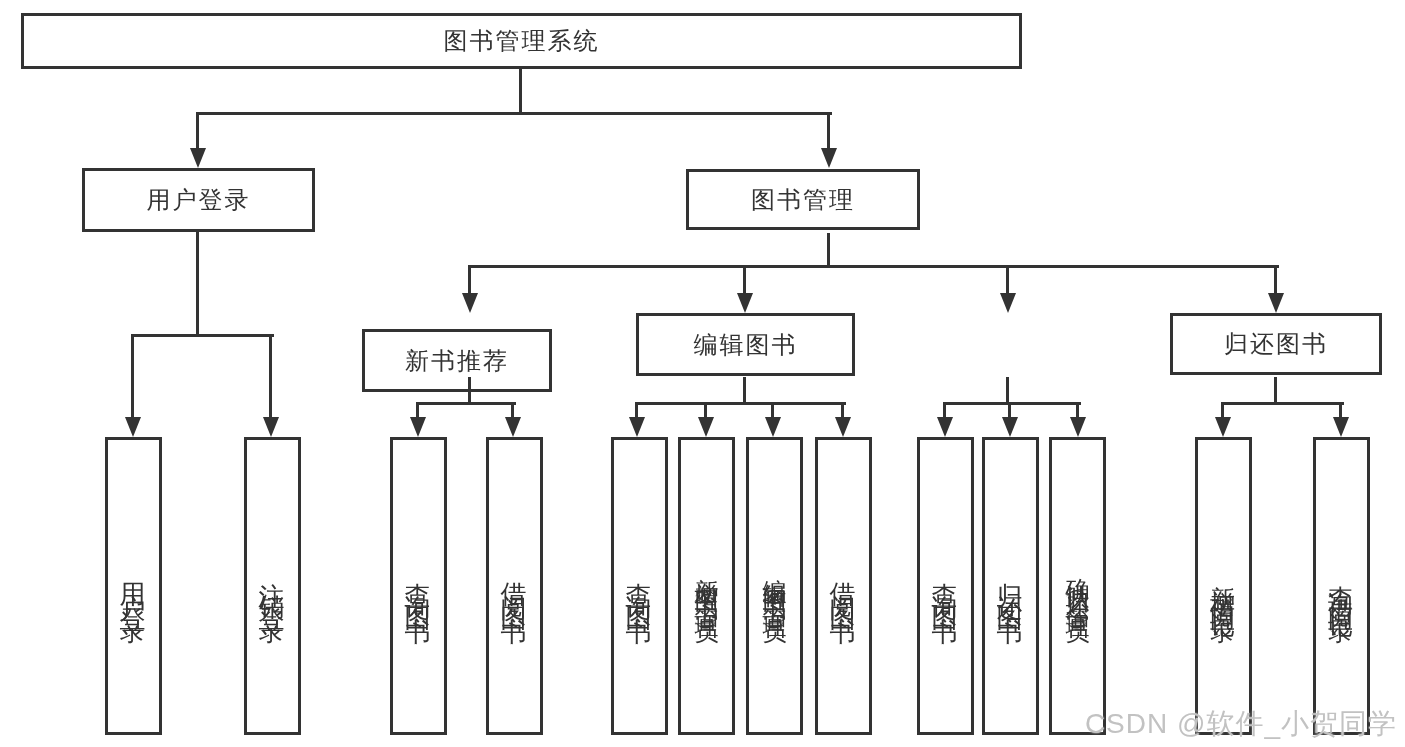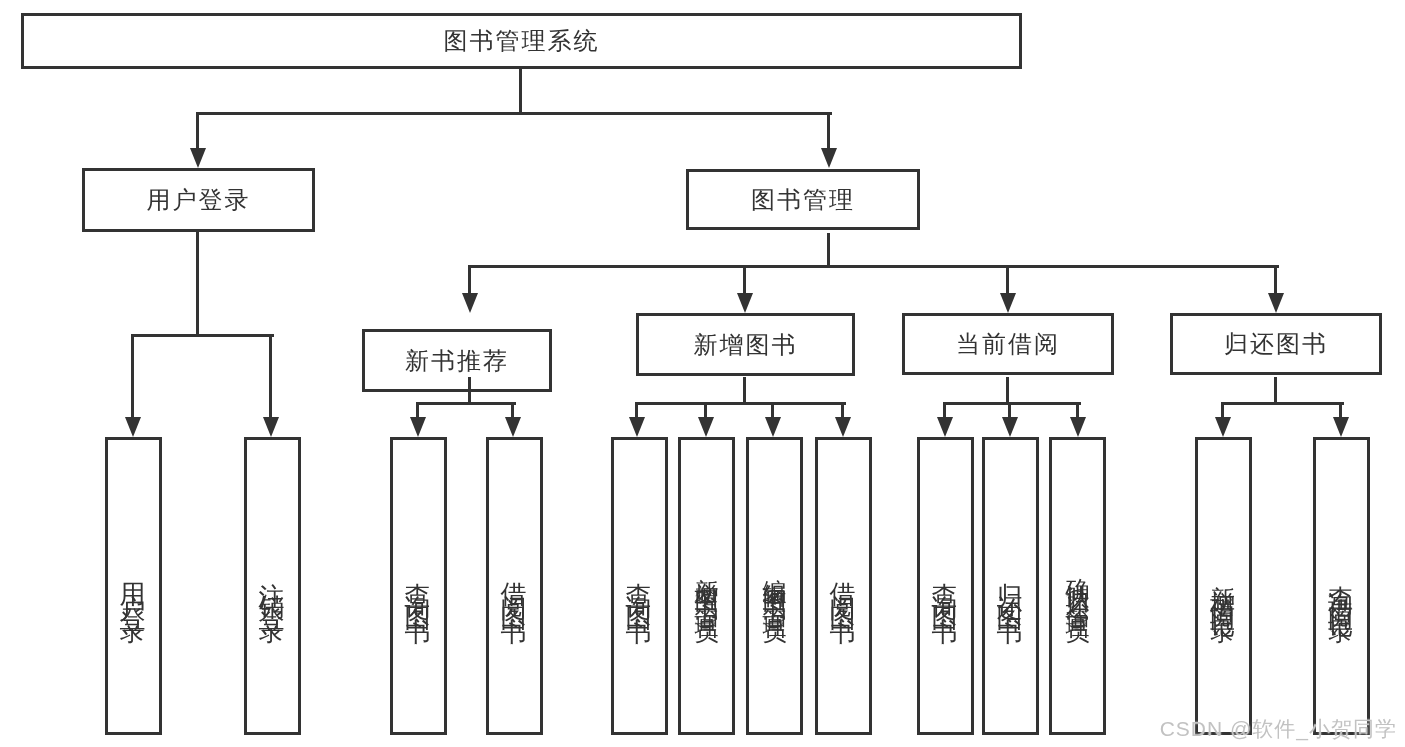--- a/index.html
+++ b/index.html
@@ -46,21 +46,21 @@
     position:absolute;
     width:0;height:0;
     border-left:8px solid transparent;
     border-right:8px solid transparent;
     border-top:20px solid #333333;
   }
   .watermark{
     position:absolute;
     right:8px;
     bottom:4px;
-    font-size:21px;
+    font-size:28px;
     letter-spacing:1px;
     color:#c2c2c2;
     text-shadow:0 0 2px #ffffff;
   }
 </style>
 </head>
 <body>
 
 <div id="canvas">
 
@@ -72,24 +72,21 @@
     <span class="h-label">用户登录</span>
   </div>
   <div class="box" style="left:680px;top:169px;width:234px;height:61px;margin-left:6px;">
     <span class="h-label">图书管理</span>
   </div>
 
   <div class="box" style="left:362px;top:329px;width:190px;height:63px;">
     <span class="h-label">新书推荐</span>
   </div>
   <div class="box" style="left:636px;top:313px;width:219px;height:63px;">
-    <span class="h-label">新增图书</span>
-  </div>
-  <div class="box" style="left:902px;top:313px;width:212px;height:62px;">
-    <span class="h-label">当前借阅</span>
+    <span class="h-label">编辑图书</span>
   </div>
   <div class="box" style="left:1170px;top:313px;width:212px;height:62px;">
     <span class="h-label">归还图书</span>
   </div>
 
   <div class="box leaf" style="left:105px;">
     <span class="v-label len4">用户登录</span>
   </div>
   <div class="box leaf" style="left:244px;">
     <span class="v-label len4">注销登录</span>

